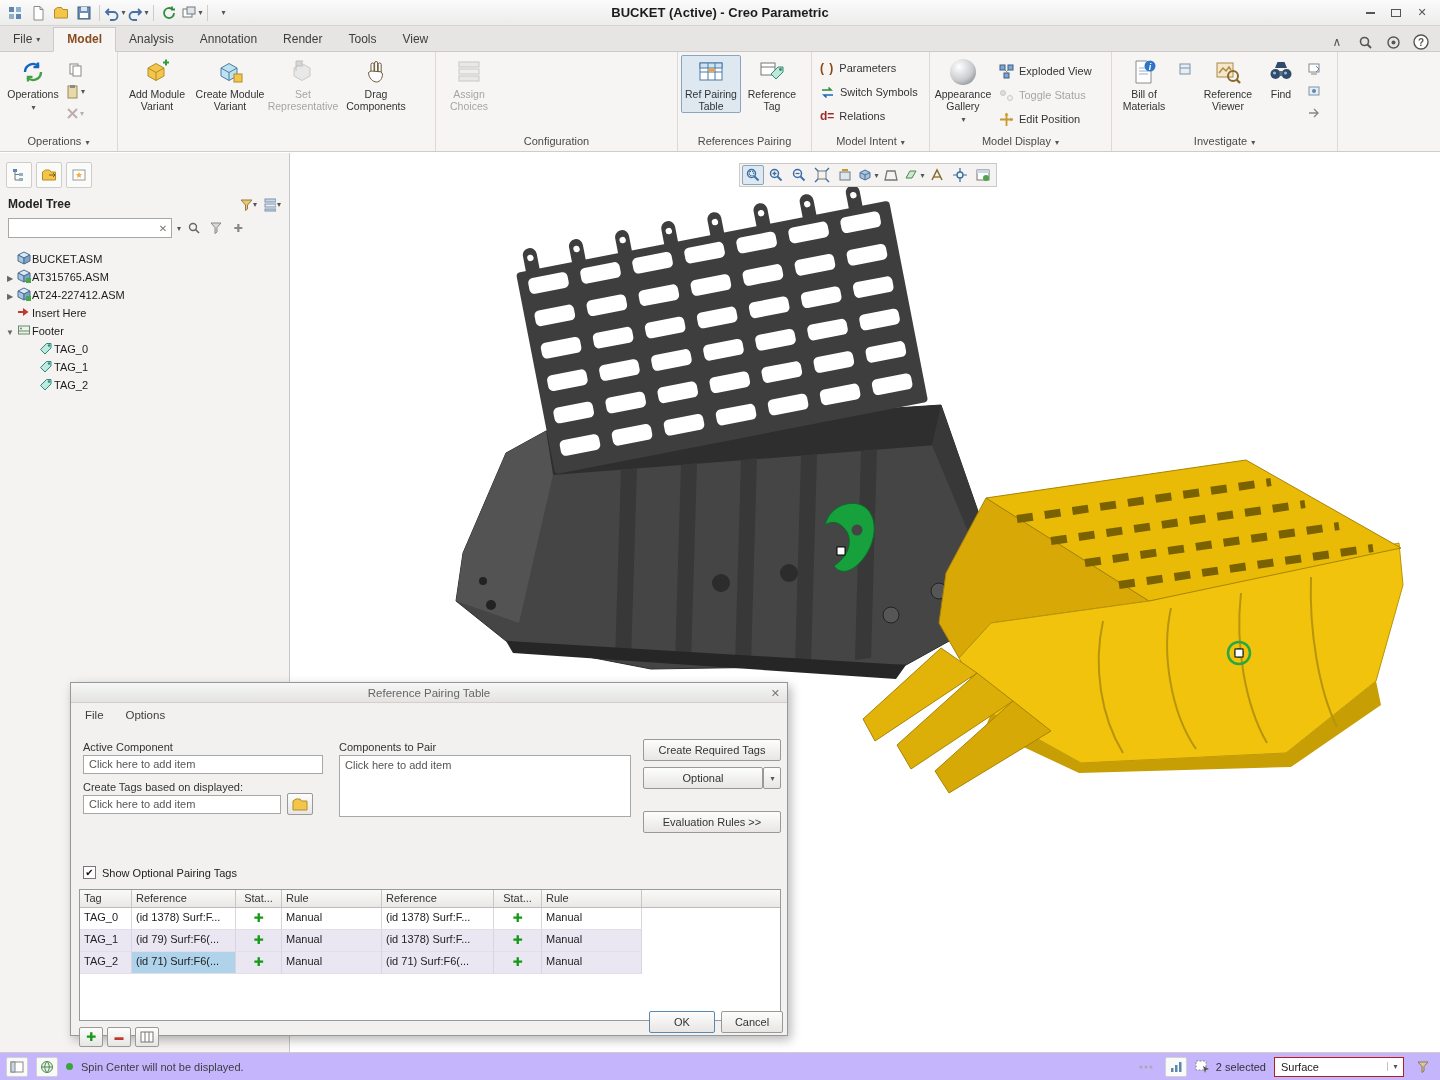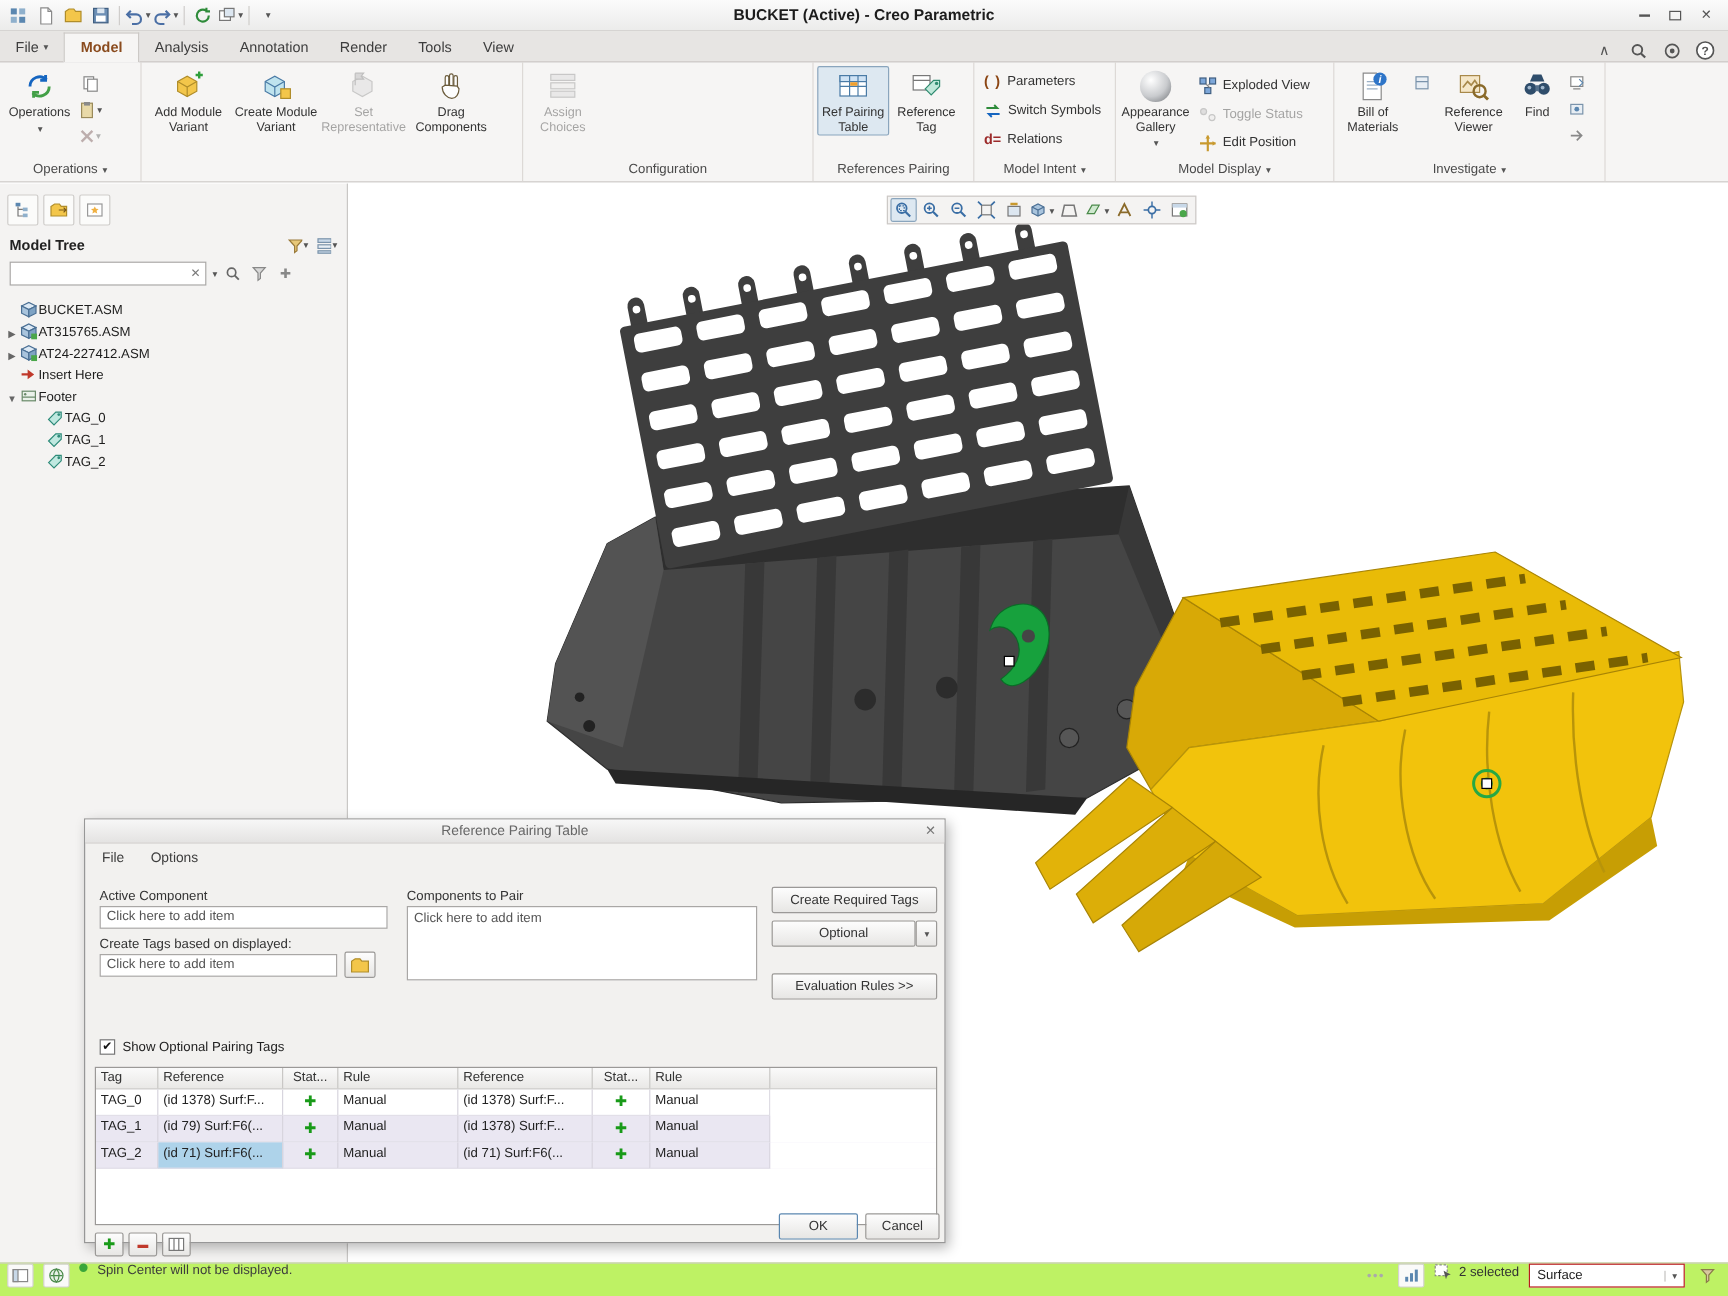--- a/index.html
+++ b/index.html
@@ -89,21 +89,21 @@
   .c-fill{flex:1;border:none !important}
   .statplus{color:#189a18;font-weight:bold;font-size:12px}
   .rowA{background:#ffffff}.rowB{background:#eae7f2}
   .selcell{background:#aed3ea !important}
   .dtools{position:absolute;left:8px;top:300px;display:flex;gap:4px}
   .dtool{width:24px;height:20px;background:linear-gradient(#fdfdfd,#e7e6e4);border:1px solid #9b9997;border-radius:2px;display:flex;align-items:center;justify-content:center;font-size:12px}
   .plus-g{color:#189a18;font-weight:bold}
   .minus-r{color:#c0392b;font-weight:bold;font-size:9px}
 
   
-  .statusbar{position:absolute;left:0;right:0;bottom:0;height:28px;background:#bef264;border-top:1px solid #cfccca;display:flex;align-items:flex-start;padding:0 6px;gap:8px;z-index:30}
+  .statusbar{position:absolute;left:0;right:0;bottom:0;height:28px;background:#c4b5fd;border-top:1px solid #cfccca;display:flex;align-items:center;padding:0 6px;gap:8px;z-index:30}
   .sbtn{width:22px;height:20px;display:flex;align-items:center;justify-content:center;border:1px solid #d4d2d0;background:#fafaf9;border-radius:2px}
   .greendot{width:7px;height:7px;border-radius:50%;background:#3aa63a}
   .smsg{color:#3d3d3d}
   .sspacer{flex:1}
   .scount{color:#333;display:flex;align-items:center;gap:5px}
   .combo{width:130px;height:20px;background:#fff;border:1px solid #b91c1c;display:flex;align-items:center}
   .combo .val{flex:1;padding-left:6px;color:#222}
   .combo .drop{width:16px;border-left:1px solid #c4c2c0;text-align:center;color:#555;font-size:8px}
 </style>
 </head>

